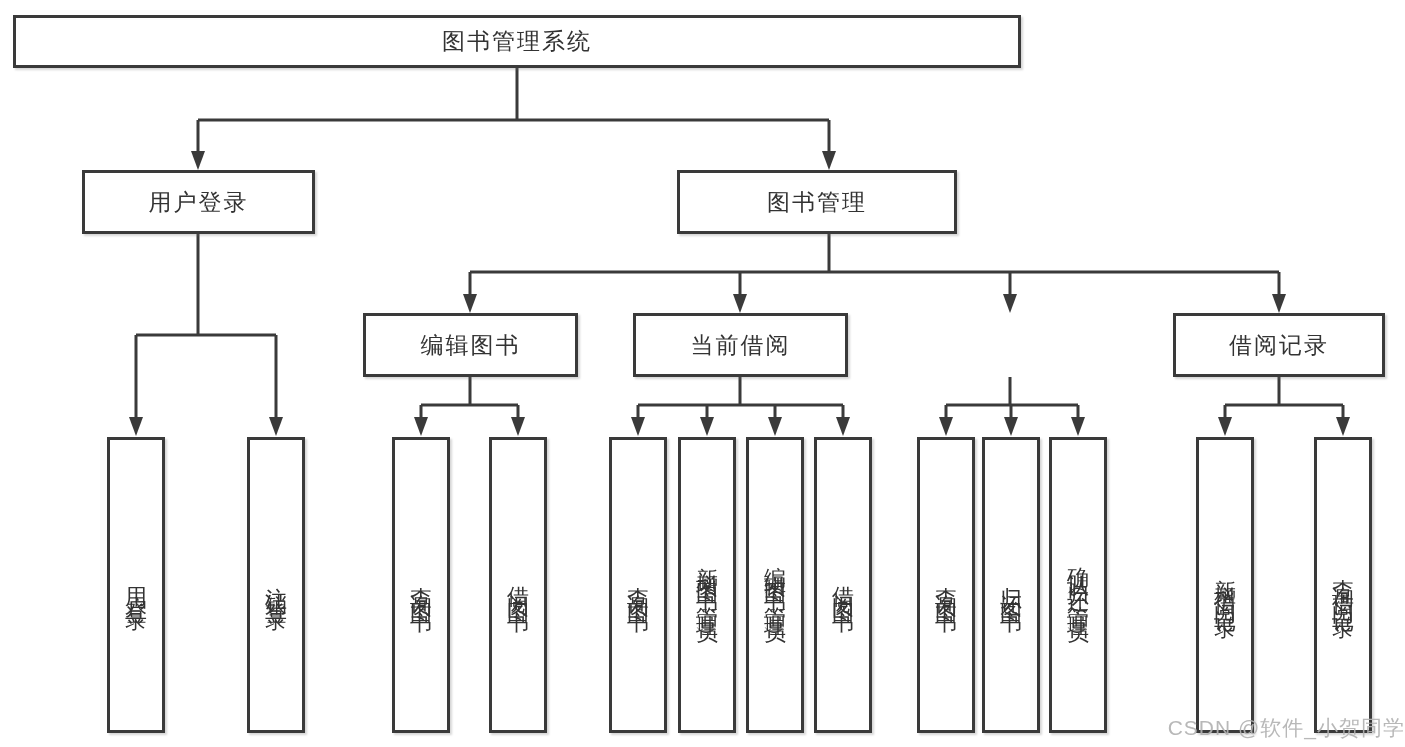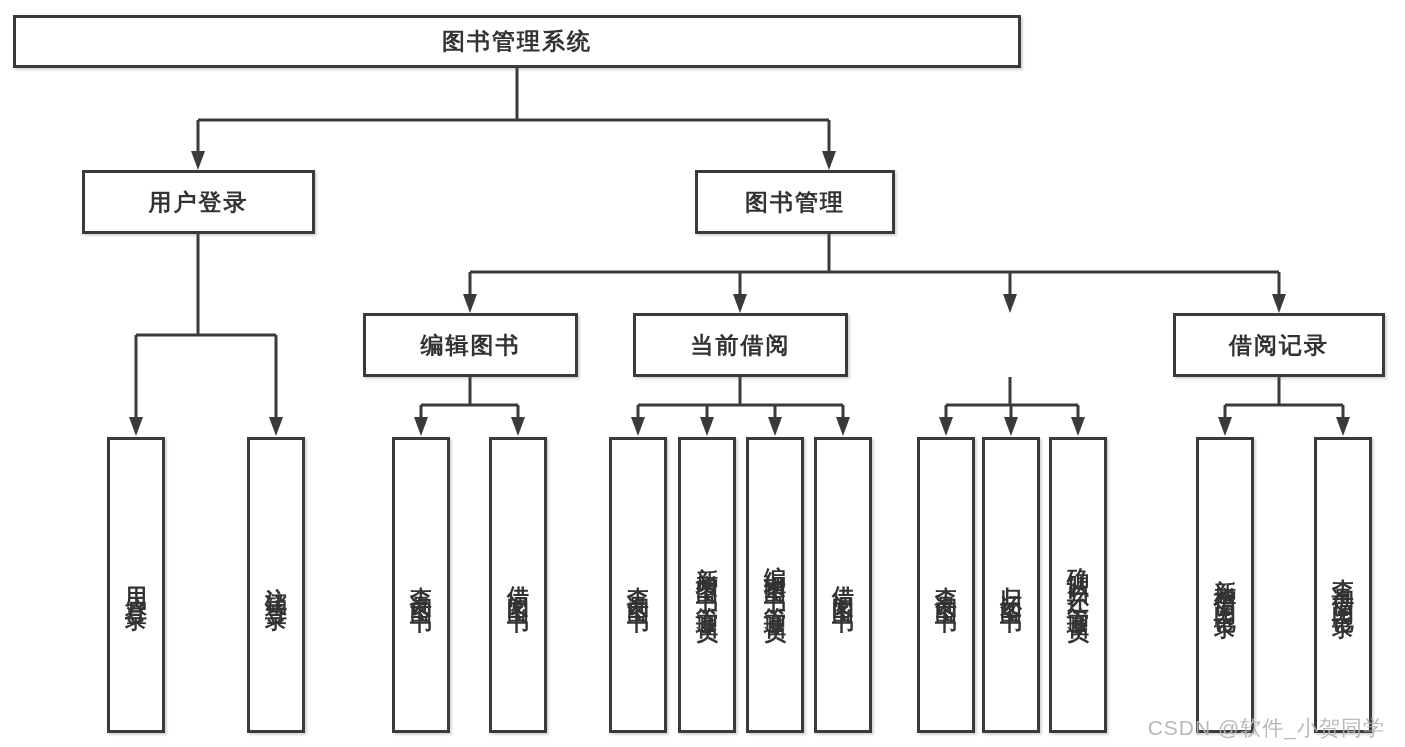--- a/index.html
+++ b/index.html
@@ -6,42 +6,41 @@
   .stage{
     position:relative;width:1405px;height:747px;background:#ffffff;
     font-family:"Liberation Sans","DejaVu Sans",sans-serif;overflow:hidden;
   }
   .wires{position:absolute;left:0;top:0;z-index:1;}
   .node{
     position:absolute;box-sizing:border-box;z-index:2;
     border:3px solid #3a3a3a;background:#ffffff;color:#333333;
     display:flex;align-items:center;justify-content:center;
     box-shadow:2px 2px 2px rgba(110,110,110,0.28);
-    font-weight:bold;
   }
   .h-label{font-size:23px;letter-spacing:2px;white-space:nowrap;}
   .leaf{width:58px;top:437px;height:296px;}
   .leaf .v-label{
     writing-mode:vertical-rl;text-orientation:mixed;
     font-size:22px;letter-spacing:8px;line-height:1;white-space:nowrap;
   }
   
   .root-box{left:13px;top:15px;width:1008px;height:53px;}
   .l2-a{left:82px;top:170px;width:233px;height:64px;}
-  .l2-b{left:695px;top:170px;width:200px;height:64px;}
+  .l2-b{left:677px;top:170px;width:280px;height:64px;}
   .l3{top:313px;height:64px;width:215px;}
   .l3-a{left:363px;} .l3-b{left:633px;} .l3-c{left:903px;}
   .l3-d{left:1173px;width:212px;}
   .leaf-1{left:107px;} .leaf-2{left:247px;}
   .leaf-3{left:392px;} .leaf-4{left:489px;}
   .leaf-5{left:609px;} .leaf-6{left:678px;} .leaf-7{left:746px;} .leaf-8{left:814px;}
   .leaf-9{left:917px;} .leaf-10{left:982px;} .leaf-11{left:1049px;}
   .leaf-12{left:1196px;} .leaf-13{left:1314px;}
   .watermark{
-    position:absolute;right:20px;bottom:5px;z-index:5;
+    position:absolute;right:0;bottom:5px;z-index:5;
     font-size:21px;color:rgba(178,178,178,0.92);letter-spacing:1px;white-space:nowrap;
   }
 </style>
 </head>
 <body>
 
 <div class="stage">
 
   <svg class="wires" width="1405" height="747" viewBox="0 0 1405 747">
     <g stroke="#3a3a3a" stroke-width="3" fill="none">

